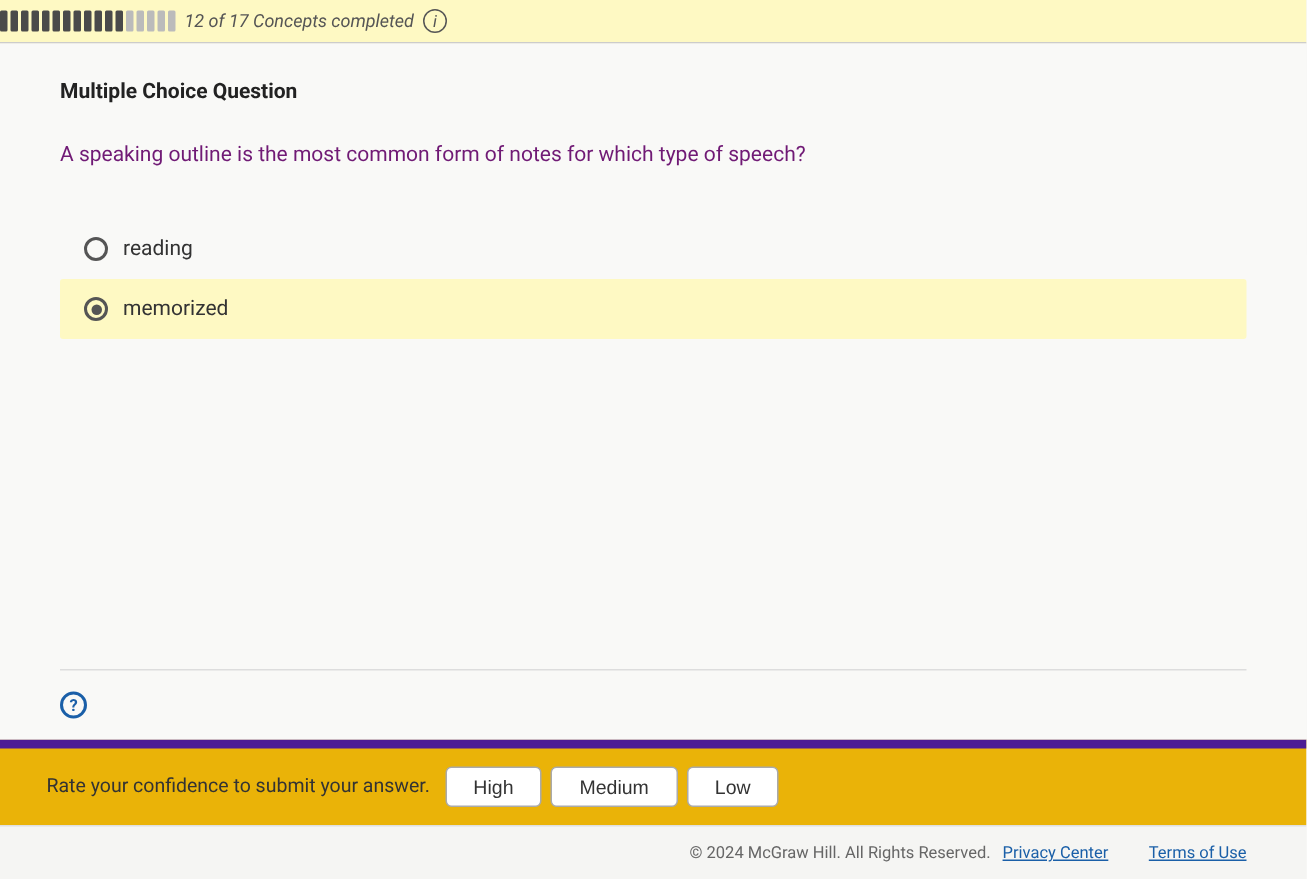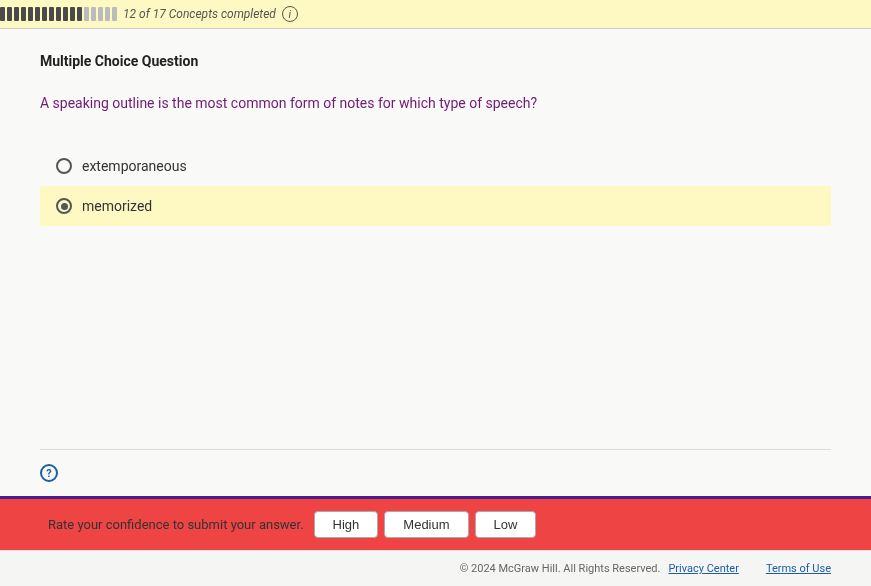--- a/index.html
+++ b/index.html
@@ -169,23 +169,23 @@
       display: inline-flex;
       align-items: center;
       justify-content: center;
       font-size: 11px;
       font-weight: 700;
       color: #1a5fa8;
       flex-shrink: 0;
     }
 
     .bottom-bar {
-      background-color: #ef4444;
-      border-top: 3px solid #4c1d95;
-      padding: 12px 48px;
+      background-color: #eab308;
+      border-top: 6px solid #4c1d95;
+      padding: 12px 31px;
       display: flex;
       align-items: center;
       justify-content: space-between;
     }
 
     .confidence-section {
       display: flex;
       align-items: center;
       gap: 10px;
     }
@@ -266,21 +266,21 @@
 </div>
 
 <div class="main-content">
 
   <div class="question-type">Multiple Choice Question</div>
   <div class="question-text">A speaking outline is the most common form of notes for which type of speech?</div>
 
   <div class="options-list" id="options-list">
       <div class="option-item">
         <span class="radio-circle"></span>
-        <span class="option-label">extemporaneous</span>
+        <span class="option-label">reading</span>
       </div>
       <div class="option-item selected">
         <span class="radio-circle selected-radio"></span>
         <span class="option-label">memorized</span>
       </div>
     </div>
 
   <div class="help-section">
     <a class="help-link">
       <span class="help-circle-icon">?</span>

